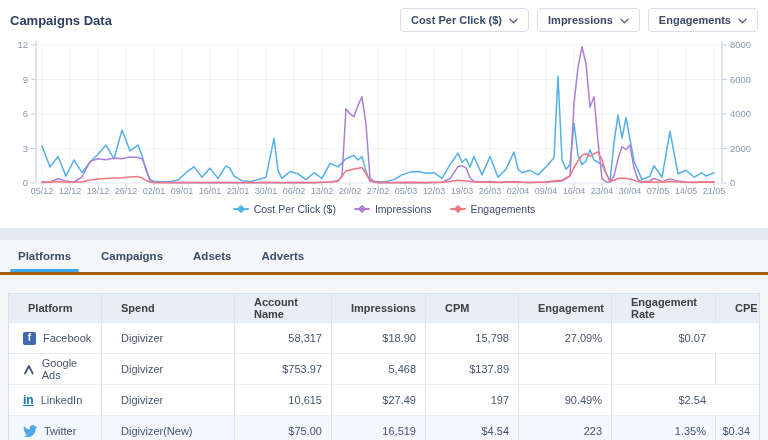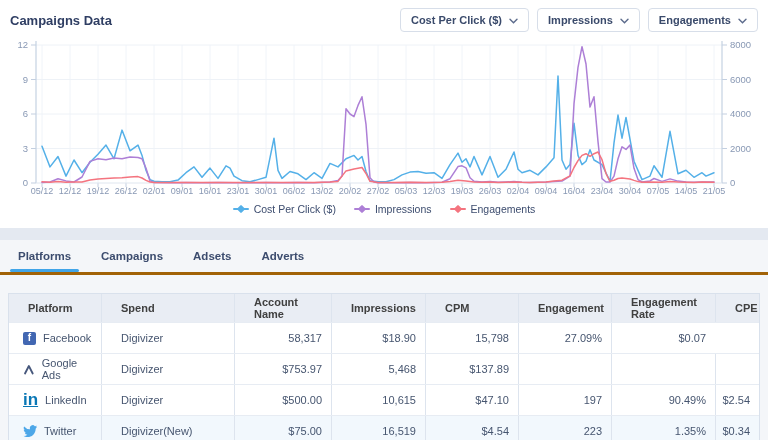--- a/index.html
+++ b/index.html
@@ -247,27 +247,26 @@
           <div class="cell">Digivizer</div>
           <div class="cell num">$753.97</div>
           <div class="cell num">5,468</div>
           <div class="cell num">$137.89</div>
           <div class="cell num"></div>
           <div class="cell num"></div>
           <div class="cell num"></div>
         </div>
         <div class="trow body">
           <div class="cell plat">
-            <span style="color:#0a77b5;font-weight:700;font-size:17px;text-decoration:underline;">in</span>
+            <span style="color:#0a77b5;font-weight:700;font-size:12px;text-decoration:underline;">in</span>
             <span>LinkedIn</span>
           </div>
           <div class="cell">Digivizer</div>
-          <div class="cell num">$500.00</div>
           <div class="cell num">10,615</div>
-          <div class="cell num">$47.10</div>
+          <div class="cell num">$27.49</div>
           <div class="cell num">197</div>
           <div class="cell num">90.49%</div>
           <div class="cell num">$2.54</div>
         </div>
         <div class="trow body hl">
           <div class="cell plat">
             <svg width="14" height="12" viewBox="0 0 24 20">
               <path d="M24 2.4c-.9.4-1.8.66-2.8.78a4.9 4.9 0 0 0 2.15-2.7c-.95.56-2 .97-3.1 1.19A4.86 4.86 0 0 0 11.9 6.1c0 .38.04.75.12 1.1A13.8 13.8 0 0 1 2 2.13a4.86 4.86 0 0 0 1.5 6.5A4.8 4.8 0 0 1 1.3 8v.06c0 2.36 1.68 4.33 3.9 4.77-.4.1-.84.17-1.28.17-.31 0-.62-.03-.92-.09a4.87 4.87 0 0 0 4.55 3.38A9.77 9.77 0 0 1 .36 18.3 13.78 13.78 0 0 0 7.82 20.5c8.95 0 13.85-7.42 13.85-13.85l-.02-.63A9.9 9.9 0 0 0 24 2.4z" fill="#4da7e8"></path>
             </svg>
             <span>Twitter</span>

